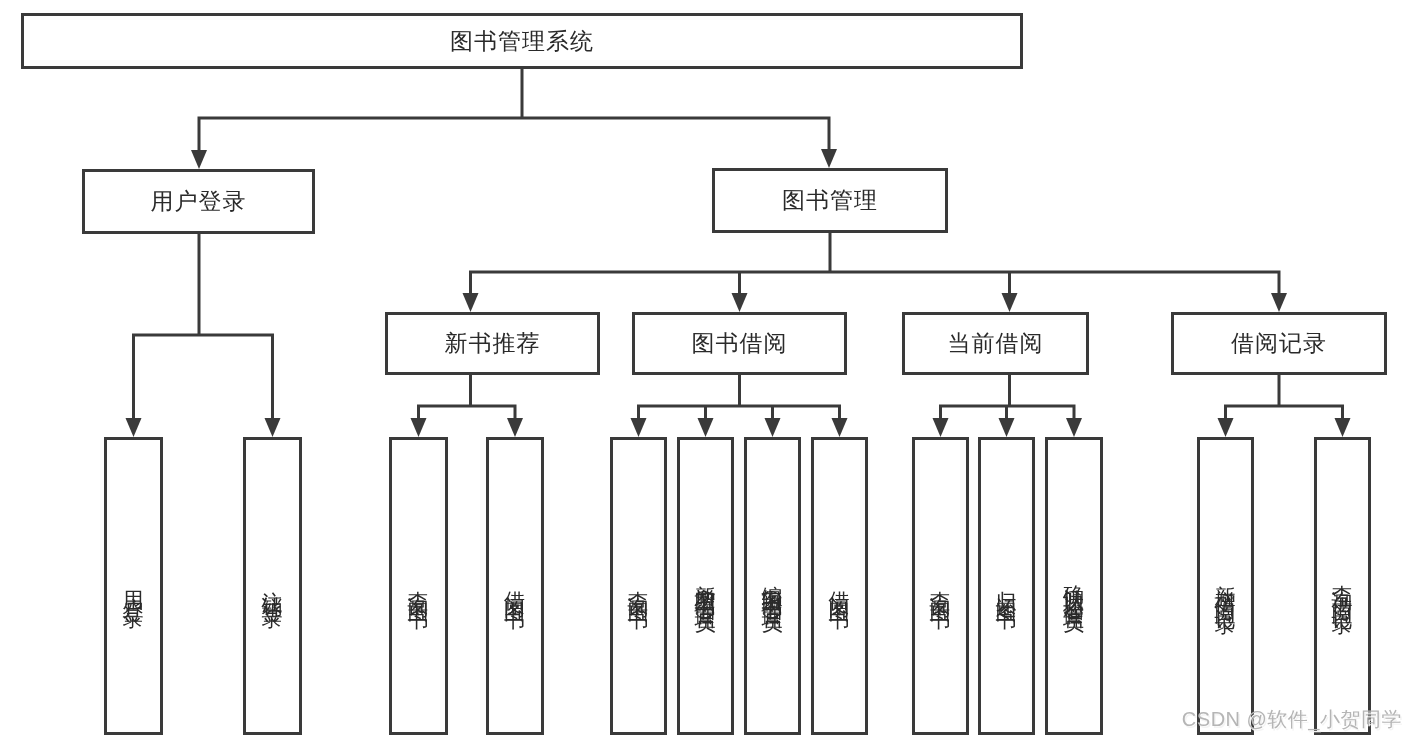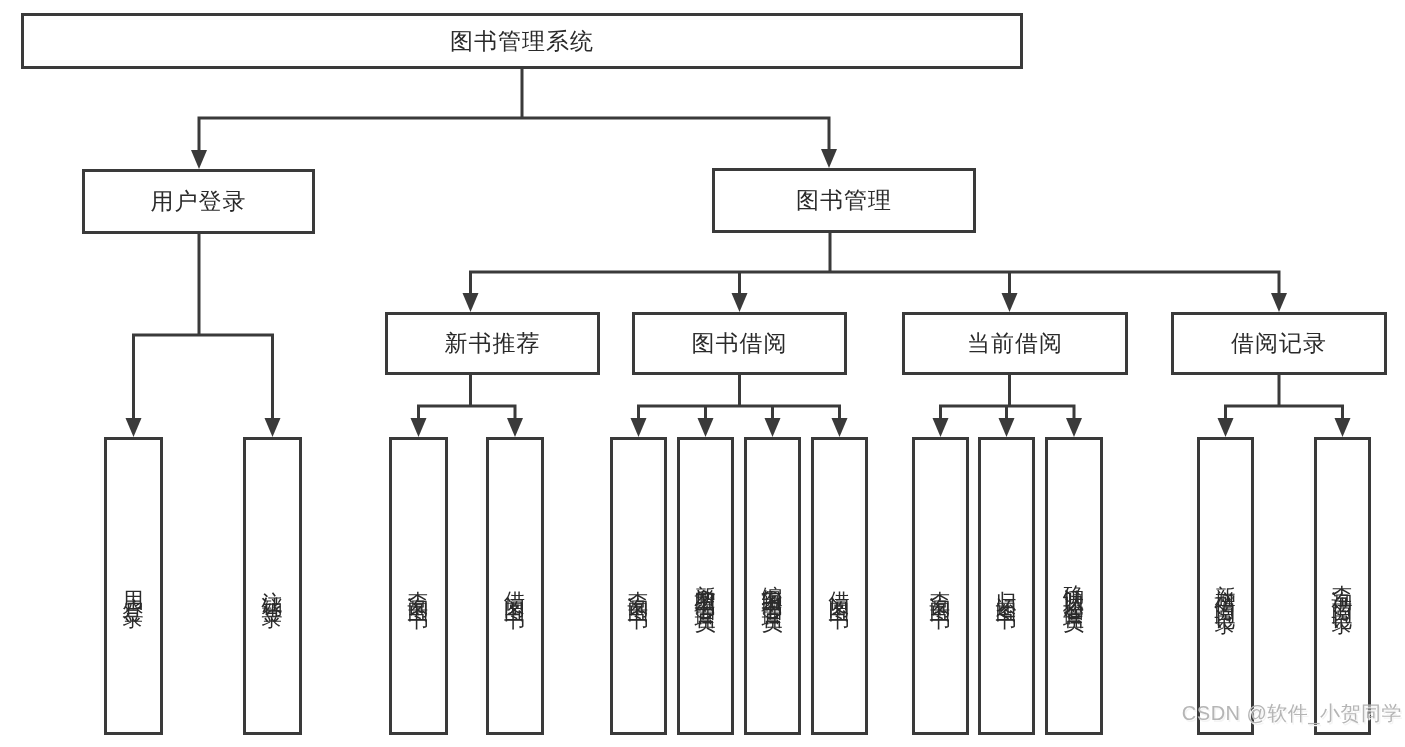--- a/index.html
+++ b/index.html
@@ -35,21 +35,21 @@
     writing-mode: vertical-lr;
     text-orientation: mixed;
     letter-spacing: 6px;
     white-space: normal;
     line-height: 1.0;
   }
   .leaf.long { letter-spacing: 4px; }
   #watermark {
     position: absolute;
     right: 3px;
-    bottom: 20px;
+    bottom: 14px;
     font-size: 20px;
     letter-spacing: 0.5px;
     color: var(--wm, #b5b5b5);
     text-shadow: 1.5px 1.5px 0 #f4f4f4;
   }
 </style>
 </head>
 <body>
 
 <div id="canvas">
@@ -87,31 +87,31 @@
     </g>
   </svg>
 
   <div class="node" style="left:21px; top:13px; width:1002px; height:56px;text-align:right;">
     <span>图书管理系统</span>
   </div>
 
   <div class="node" style="left:82px; top:169px; width:233px; height:65px;">
     <span>用户登录</span>
   </div>
-  <div class="node" style="left:712px; top:168px; width:264px; height:65px;align-items:center;">
+  <div class="node" style="left:712px; top:168px; width:236px; height:65px;align-items:center;">
     <span>图书管理</span>
   </div>
 
   <div class="node" style="left:363px; top:312px; width:215px; height:63px;margin-left:22px;">
     <span>新书推荐</span>
   </div>
   <div class="node" style="left:632px; top:312px; width:215px; height:63px;">
     <span>图书借阅</span>
   </div>
-  <div class="node" style="left:902px; top:312px; width:226px; height:63px;">
+  <div class="node" style="left:902px; top:312px; width:187px; height:63px;">
     <span>当前借阅</span>
   </div>
   <div class="node" style="left:1171px; top:312px; width:216px; height:63px;">
     <span>借阅记录</span>
   </div>
 
   <div class="node leaf" style="left:104px; top:437px; width:59px; height:298px;">
     <span>用户登录</span>
   </div>
   <div class="node leaf" style="left:243px; top:437px; width:59px; height:298px;">

